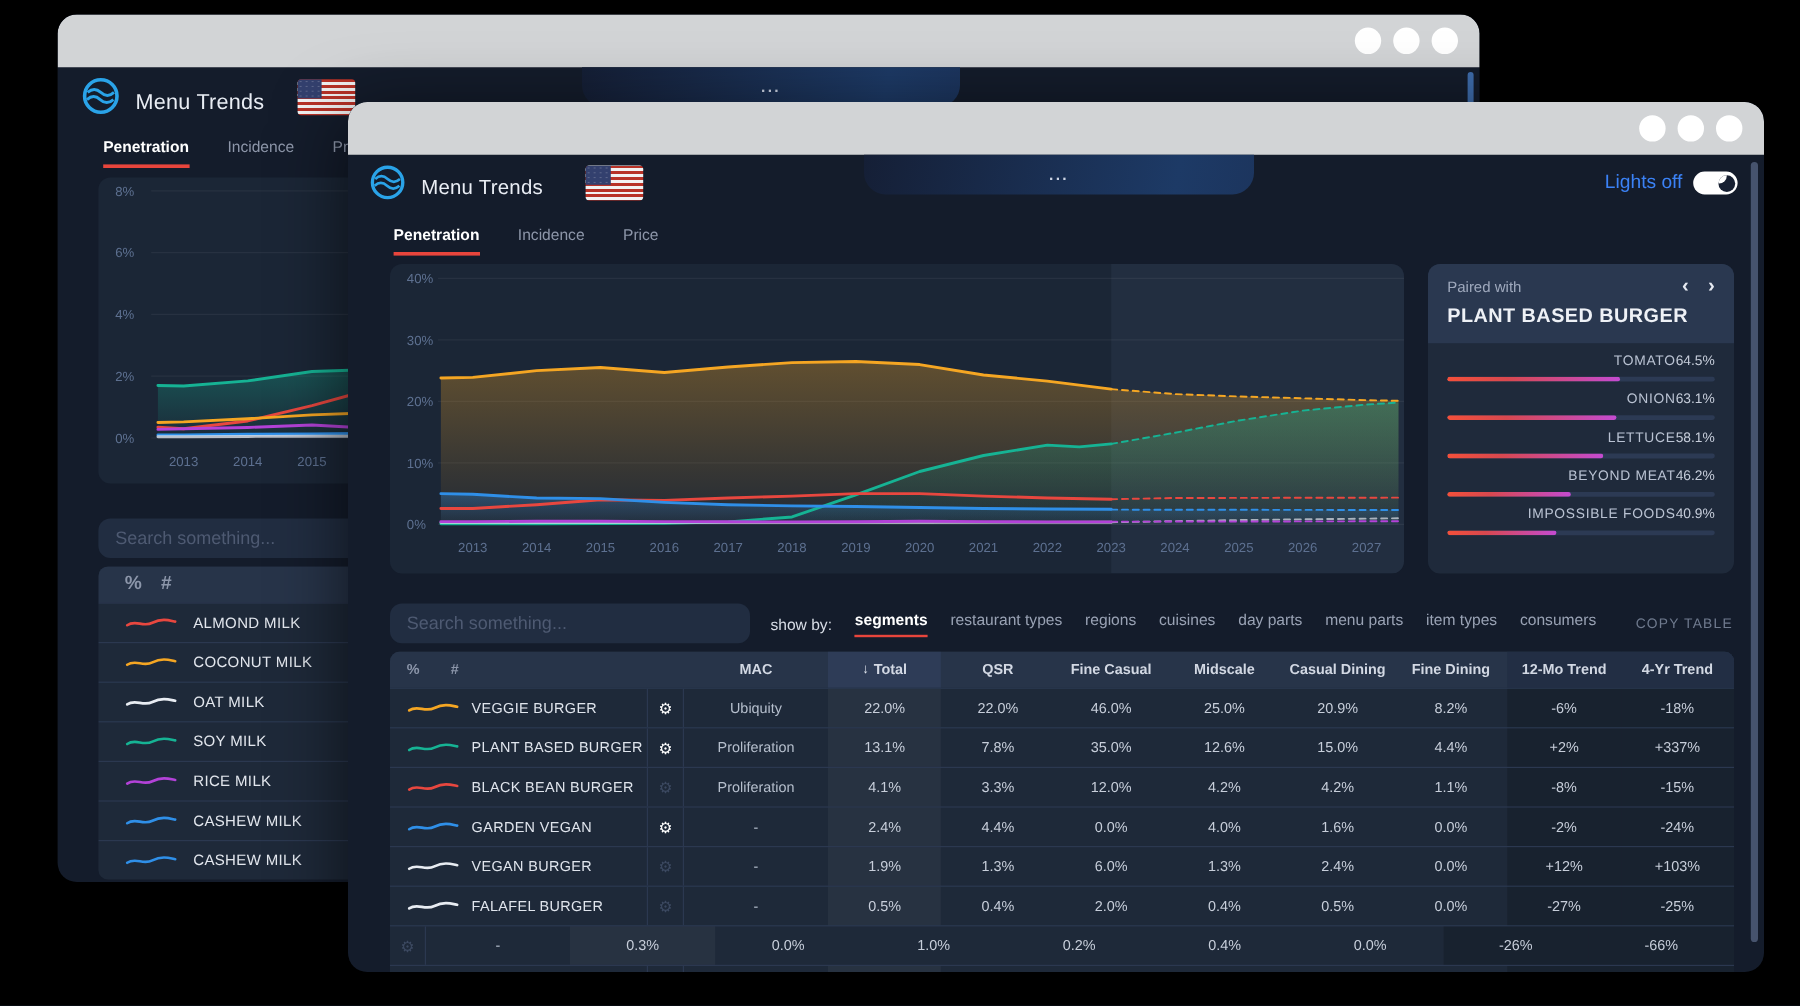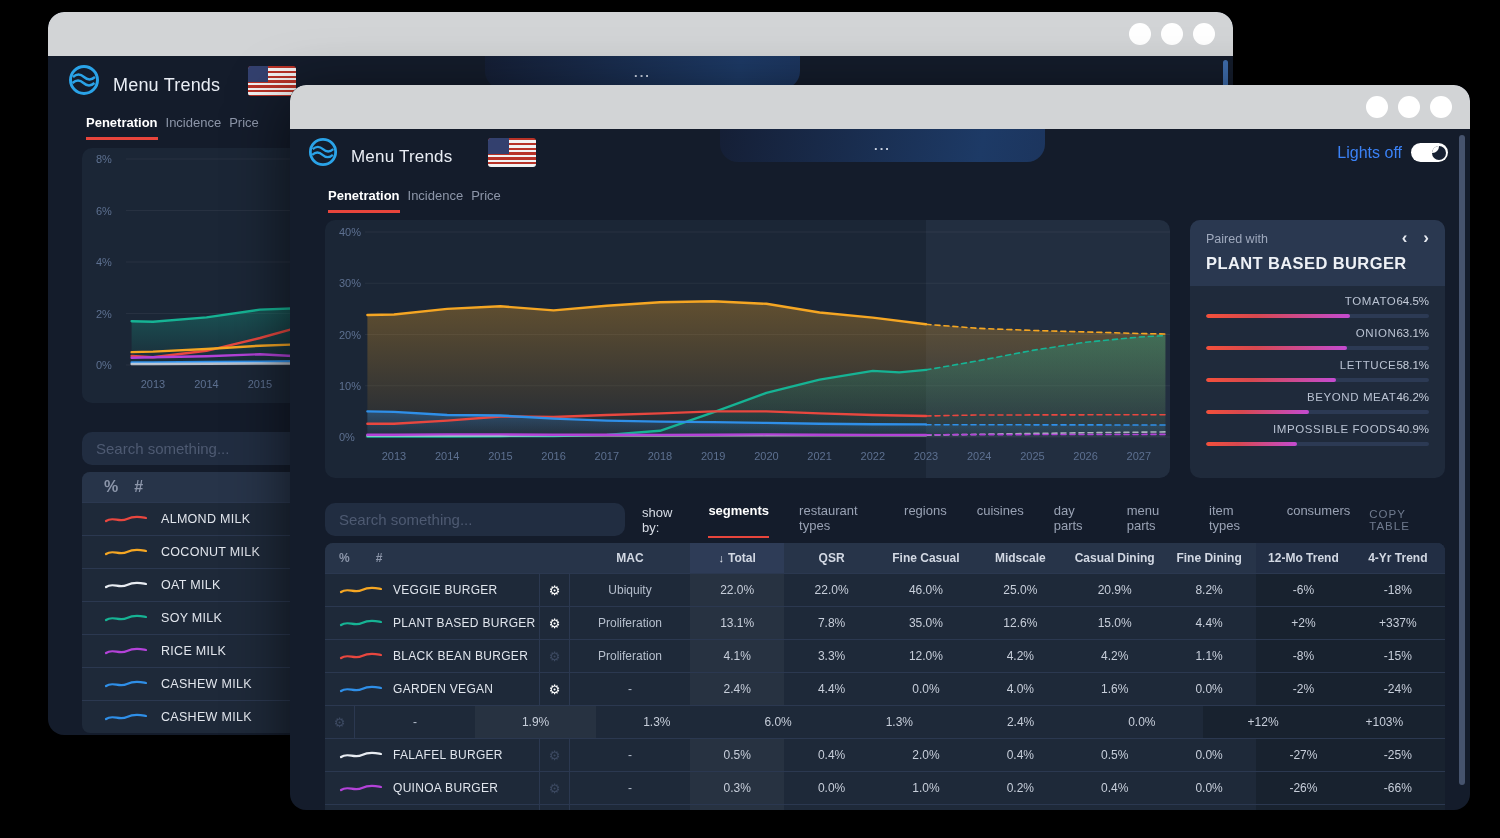--- a/index.html
+++ b/index.html
@@ -15,21 +15,21 @@
            color:#cdd5e4;display:flex;align-items:center;justify-content:center;
            font-size:13px;letter-spacing:2px;font-weight:bold}
   .sb{position:absolute;border-radius:4px;background:#46536d}
   .brandrow{position:absolute;display:flex;align-items:flex-end}
   .brand{color:#e9edf4;font-size:18px;margin-left:13px;letter-spacing:.2px}
   .logo{flex:0 0 auto}
   .flag{width:48px;height:30px;border-radius:3px;position:relative;overflow:hidden;flex:0 0 auto;
         background:repeating-linear-gradient(180deg,#b83227 0 2.4px,#f2f2f2 2.4px 4.8px)}
   .flag::before{content:"";position:absolute;left:0;top:0;width:42%;height:54%;background-color:#33406e;
         background-image:radial-gradient(#fff 11%,transparent 12%);background-size:5px 4px}
-  .tabs{position:absolute;display:flex;gap:8px;font-size:13px;color:#8d96a9;align-items:flex-start}
+  .tabs{position:absolute;display:flex;gap:32px;font-size:13px;color:#8d96a9;align-items:flex-start}
   .tab{padding-bottom:7px;cursor:default}
   .tab.active{color:#fff;font-weight:bold;border-bottom:3px solid #e8453c}
   .chart-panel{position:absolute;background:#1b2636;border-radius:10px;overflow:hidden}
   .search{position:absolute;background:#212d41;border:none;border-radius:10px;color:#9aa5ba;
           font-size:15px;padding:0 14px;outline:none;box-sizing:border-box}
   .search::placeholder{color:#4e5a72}
   .lights{position:absolute;display:flex;align-items:center;gap:9px;color:#3b82f6;font-size:16px}
   .toggle{width:37px;height:19px;background:#fff;border-radius:10px;position:relative}
   .knob{position:absolute;right:2.5px;top:2.5px;width:14px;height:14px;border-radius:50%;background:#172032;overflow:hidden}
   .knob::after{content:"";position:absolute;left:-6px;top:-6px;width:13px;height:13px;border-radius:50%;background:#fff}
@@ -348,21 +348,21 @@
             <div class="pi-fill" style="width: 40.9%;"></div>
           </div>
         </div>
       </div>
   </div>
 
   <input class="search" style="left: 35px; top: 418px; width: 300px; height: 33px;" placeholder="Search something...">
 
   <div class="showby" style="left:352px;top:421px;right:26px;height:28px">
     <span class="showby-label">show by:</span>
-    <span id="showby-opts" style="display:flex;gap:30px">
+    <span id="showby-opts" style="display:flex;gap:19px">
         <span class="opt active">segments</span>
         <span class="opt">restaurant types</span>
         <span class="opt">regions</span>
         <span class="opt">cuisines</span>
         <span class="opt">day parts</span>
         <span class="opt">menu parts</span>
         <span class="opt">item types</span>
         <span class="opt">consumers</span>
       </span>
     <span class="copy">COPY TABLE</span>
@@ -479,20 +479,26 @@
           <div class="cell-v col-total">2.4%</div>
           <div class="cell-v">4.4%</div>
           <div class="cell-v">0.0%</div>
           <div class="cell-v">4.0%</div>
           <div class="cell-v">1.6%</div>
           <div class="cell-v">0.0%</div>
           <div class="cell-v col-trend">-2%</div>
           <div class="cell-v col-trend">-24%</div>
         </div>
         <div class="trow">
+          <div class="cell-name">
+            <svg width="44" height="12">
+              <path d="M2 8 C 9 3, 15 10, 23 6 S 37 4, 42 5" fill="none" stroke="#e8ecf2" stroke-width="2.2" stroke-linecap="round"></path>
+            </svg>
+            <span>VEGAN BURGER</span>
+          </div>
           <div class="cell-gear">
             <span class="gear off">⚙</span>
           </div>
           <div class="cell-mac">-</div>
           <div class="cell-v col-total">1.9%</div>
           <div class="cell-v">1.3%</div>
           <div class="cell-v">6.0%</div>
           <div class="cell-v">1.3%</div>
           <div class="cell-v">2.4%</div>
           <div class="cell-v">0.0%</div>
@@ -513,26 +519,20 @@
           <div class="cell-v col-total">0.5%</div>
           <div class="cell-v">0.4%</div>
           <div class="cell-v">2.0%</div>
           <div class="cell-v">0.4%</div>
           <div class="cell-v">0.5%</div>
           <div class="cell-v">0.0%</div>
           <div class="cell-v col-trend">-27%</div>
           <div class="cell-v col-trend">-25%</div>
         </div>
         <div class="trow">
-          <div class="cell-name">
-            <svg width="44" height="12">
-              <path d="M2 8 C 9 3, 15 10, 23 6 S 37 4, 42 5" fill="none" stroke="#b342d8" stroke-width="2.2" stroke-linecap="round"></path>
-            </svg>
-            <span>QUINOA BURGER</span>
-          </div>
           <div class="cell-gear">
             <span class="gear off">⚙</span>
           </div>
           <div class="cell-mac">-</div>
           <div class="cell-v col-total">0.3%</div>
           <div class="cell-v">0.0%</div>
           <div class="cell-v">1.0%</div>
           <div class="cell-v">0.2%</div>
           <div class="cell-v">0.4%</div>
           <div class="cell-v">0.0%</div>

